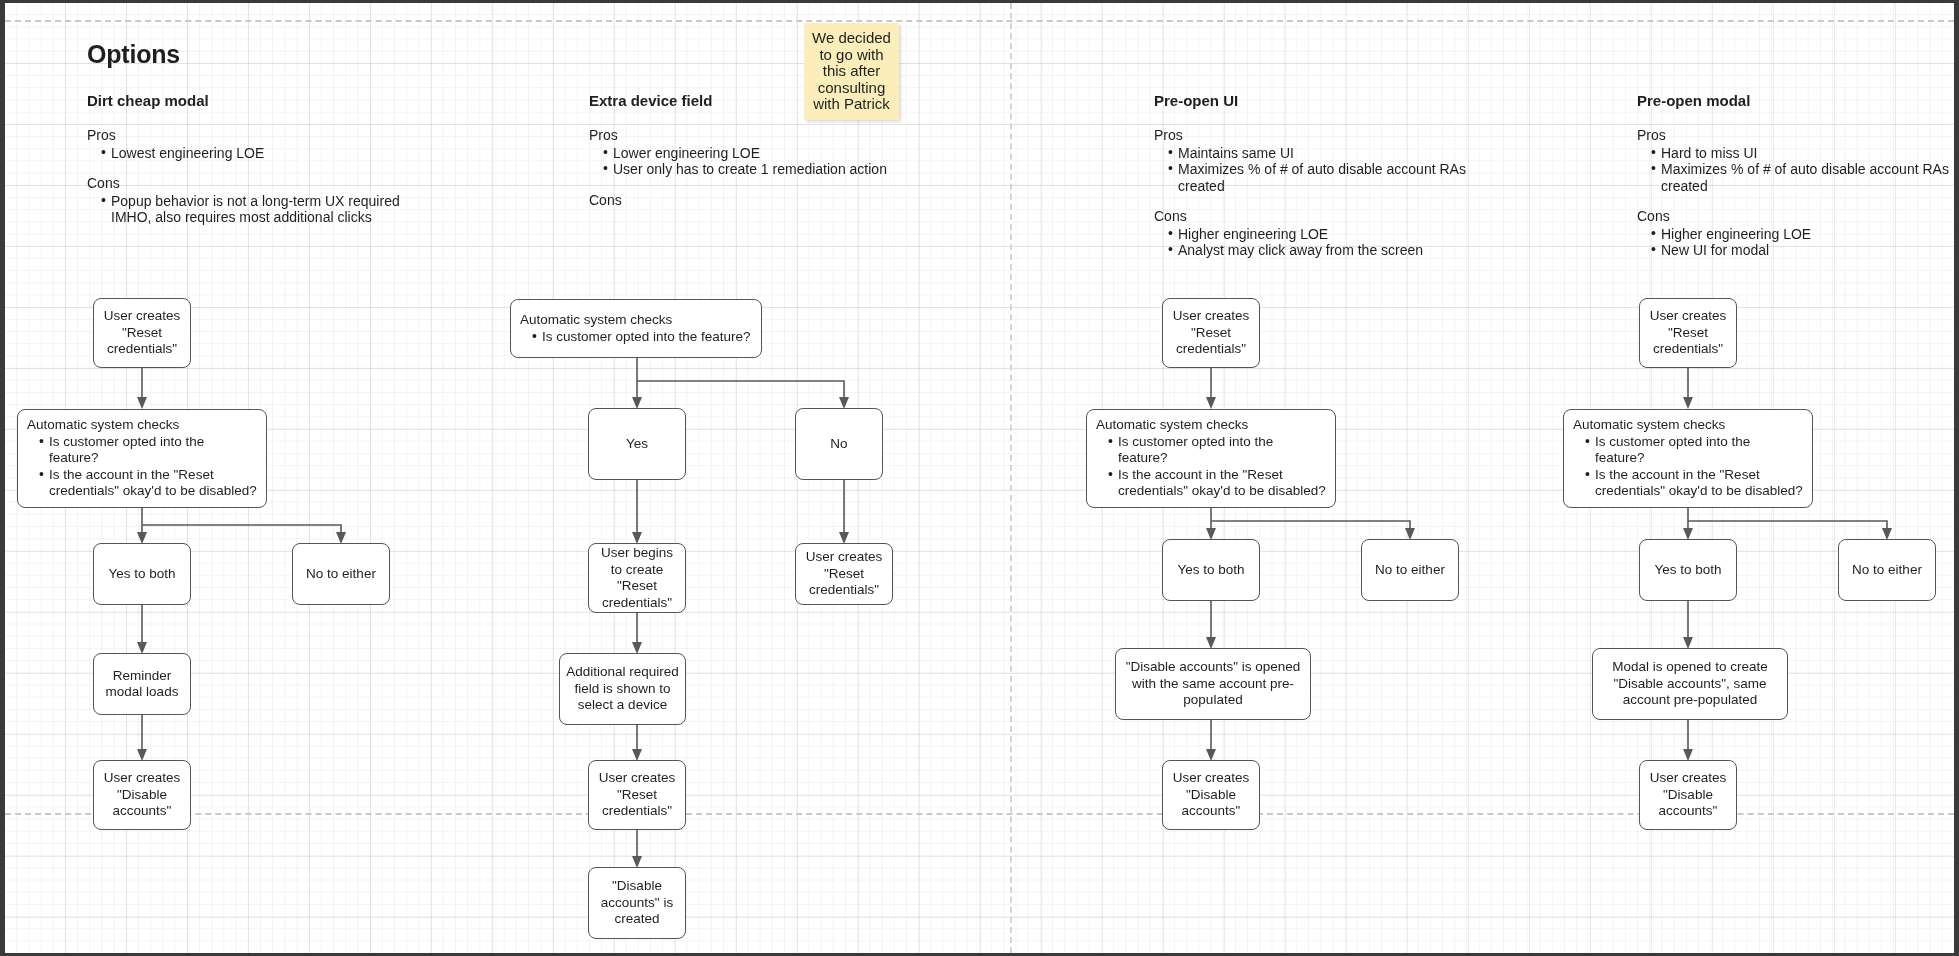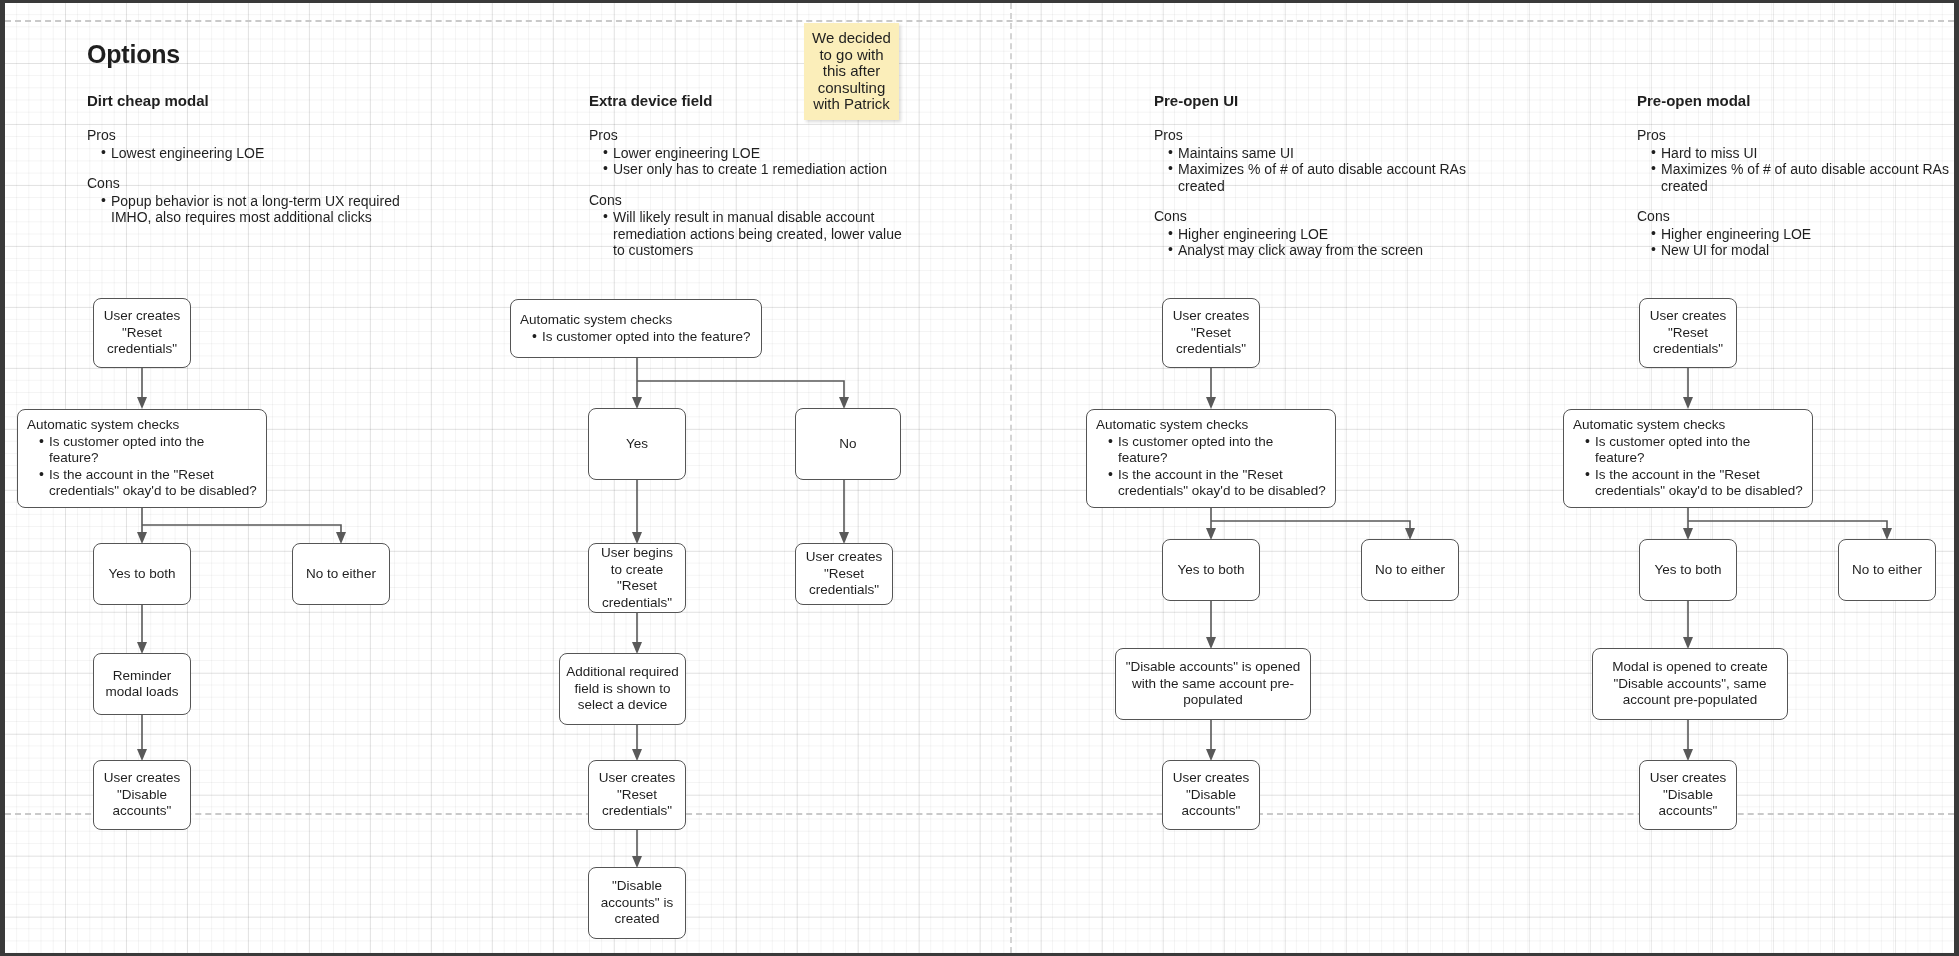--- a/index.html
+++ b/index.html
@@ -206,39 +206,36 @@
   </div>
 
   <div class="col-title" style="left:584px; top:89px;text-align:center;">Extra device field</div>
   <div class="prosconsblock" style="left:584px; top:124px; width:320px;">
     <p class="pc-head">Pros</p>
     <ul class="pc-list">
       <li>Lower engineering LOE</li>
       <li>User only has to create 1 remediation action</li>
     </ul>
     <p class="pc-head">Cons</p>
-    <ul class="pc-list">
-      <li>Will likely result in manual disable account remediation actions being created, lower value to customers</li>
-    </ul>
   </div>
 
   <div class="node left" style="left:505px; top:296px; width:252px; height:59px;">
     <div class="nbody">
       <p class="nhead">Automatic system checks</p>
       <ul class="nlist">
         <li>Is customer opted into the feature?</li>
       </ul>
     </div>
   </div>
 
   <div class="node" style="left:583px; top:405px; width:98px; height:72px;">
     <span>Yes</span>
   </div>
 
-  <div class="node" style="left:790px; top:405px; width:106px; height:72px;">
+  <div class="node" style="left:790px; top:405px; width:88px; height:72px;">
     <span>No</span>
   </div>
 
   <div class="node" style="left:583px; top:540px; width:98px; height:70px;">
     <span>User begins to create "Reset credentials"</span>
   </div>
 
   <div class="node" style="left:790px; top:540px; width:98px; height:62px;">
     <span>User creates "Reset credentials"</span>
   </div>

